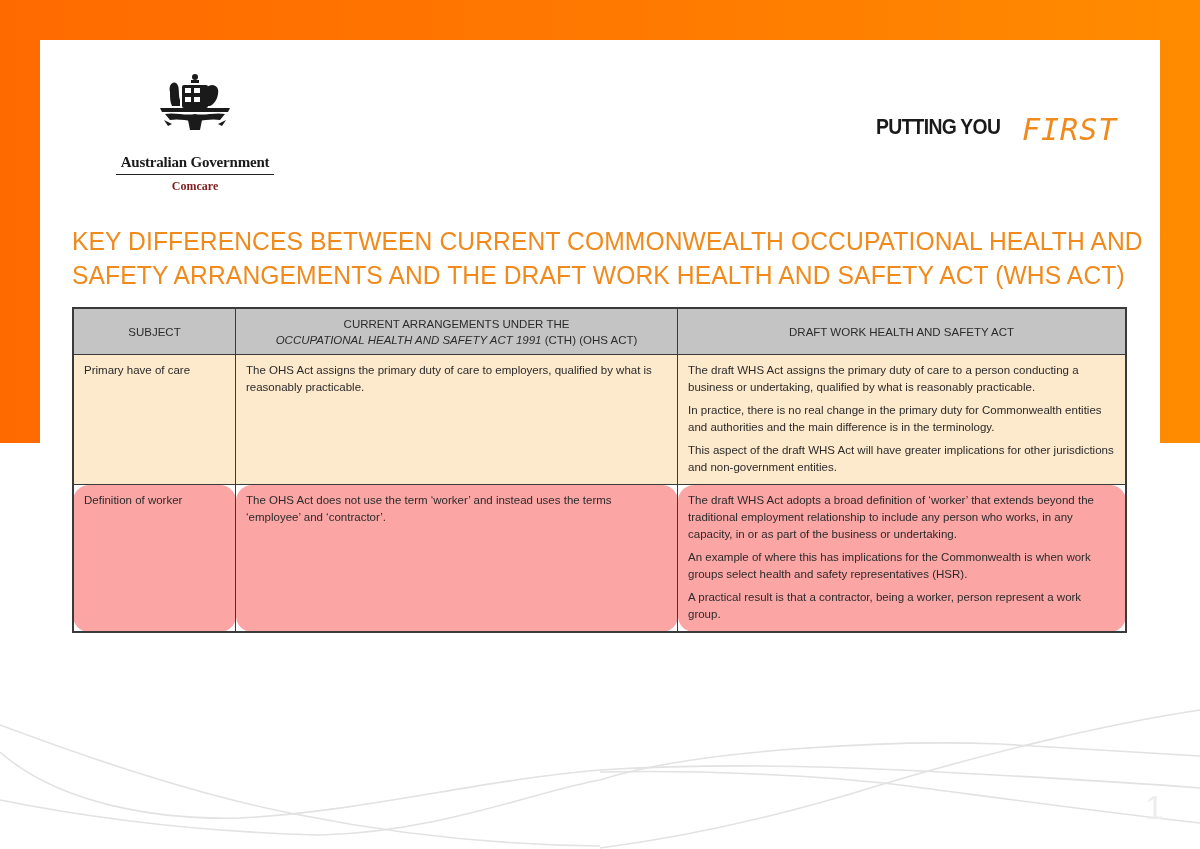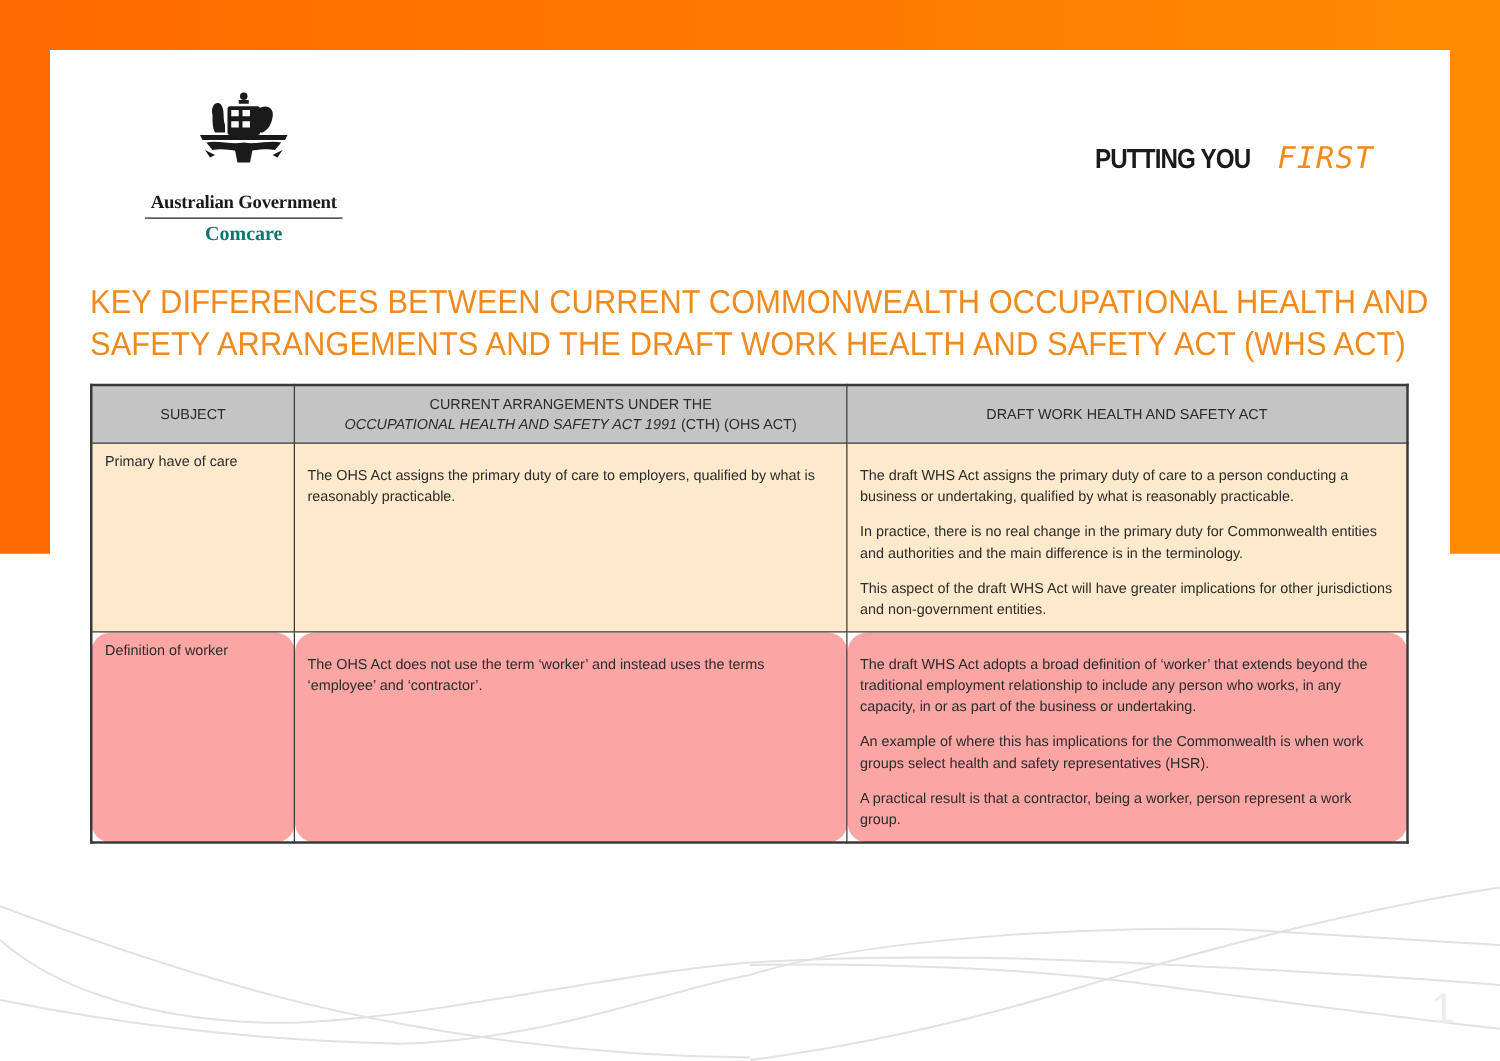--- a/index.html
+++ b/index.html
@@ -24,31 +24,31 @@
     }
     
     .logo { position: absolute; left: 110px; top: 72px; width: 170px; text-align: center; }
     .crest { display: block; margin: 0 auto; }
     .gov-name {
       font-family: "Liberation Serif", serif; font-weight: bold; font-size: 15px;
       color: #1a1a1a; letter-spacing: -0.2px; margin-top: 20px;
     }
     .gov-rule { height: 1px; background: #222; margin: 3px 6px 4px 6px; }
     .agency {
-      font-family: "Liberation Serif", serif; font-weight: bold; font-size: 16px; color: #0f766e;
+      font-family: "Liberation Serif", serif; font-weight: bold; font-size: 12px; color: #7f1d1d;
     }
     
     .tagline { position: absolute; left: 876px; top: 114px; white-space: nowrap; }
     .tag-main {
       font-family: "Liberation Sans", sans-serif; font-weight: bold; font-size: 22px;
       color: #1a1a1a; letter-spacing: -0.8px; transform: scaleX(0.88); display: inline-block;
       transform-origin: left center;
     }
     .tag-accent {
-      font-family: "DejaVu Sans Mono", monospace; font-style: italic; font-size: 24px;
+      font-family: "DejaVu Sans Mono", monospace; font-style: italic; font-size: 30px;
       color: #f08a1c; letter-spacing: 1px; position: absolute; left: 146px; top: -2px;
       font-weight: normal;
     }
     
     .title {
       position: absolute; left: 72px; top: 224px; width: 1070px;
       color: #f08a1c; font-size: 26.5px; line-height: 34px;
       font-family: "Liberation Sans", sans-serif; font-weight: normal;
       transform: scaleX(0.93); transform-origin: left top; white-space: nowrap;
     }
@@ -63,21 +63,21 @@
       background: #c4c4c4; font-weight: normal; font-size: 11.5px;
       height: 45px; padding: 0 8px; border: 1.5px solid #3a3a3a; text-align: center;
       color: #2b2b2b; line-height: 16px;
     }
     .comparison-table td {
       vertical-align: top; padding: 7px 10px 8px 10px; border: 1.5px solid #3a3a3a;
       line-height: 17px;
     }
     .row-1 td { background: #fde9cc; height: 113px; }
     .row-2 td { background: #fca5a5; height: 126px; border-radius: 16px; }
-    .comparison-table td p { margin: 11px 0 6px 0; }
+    .comparison-table td p { margin: 0 0 6px 0; }
     .comparison-table td p:last-child { margin-bottom: 0; }
     .col-subject { width: 145px; }
     .col-current { width: 425px; }
     .italic { font-style: italic; }
   </style>
 </head>
 <body>
 
 <div class="orange-frame"></div>
 <div class="white-panel"></div>

